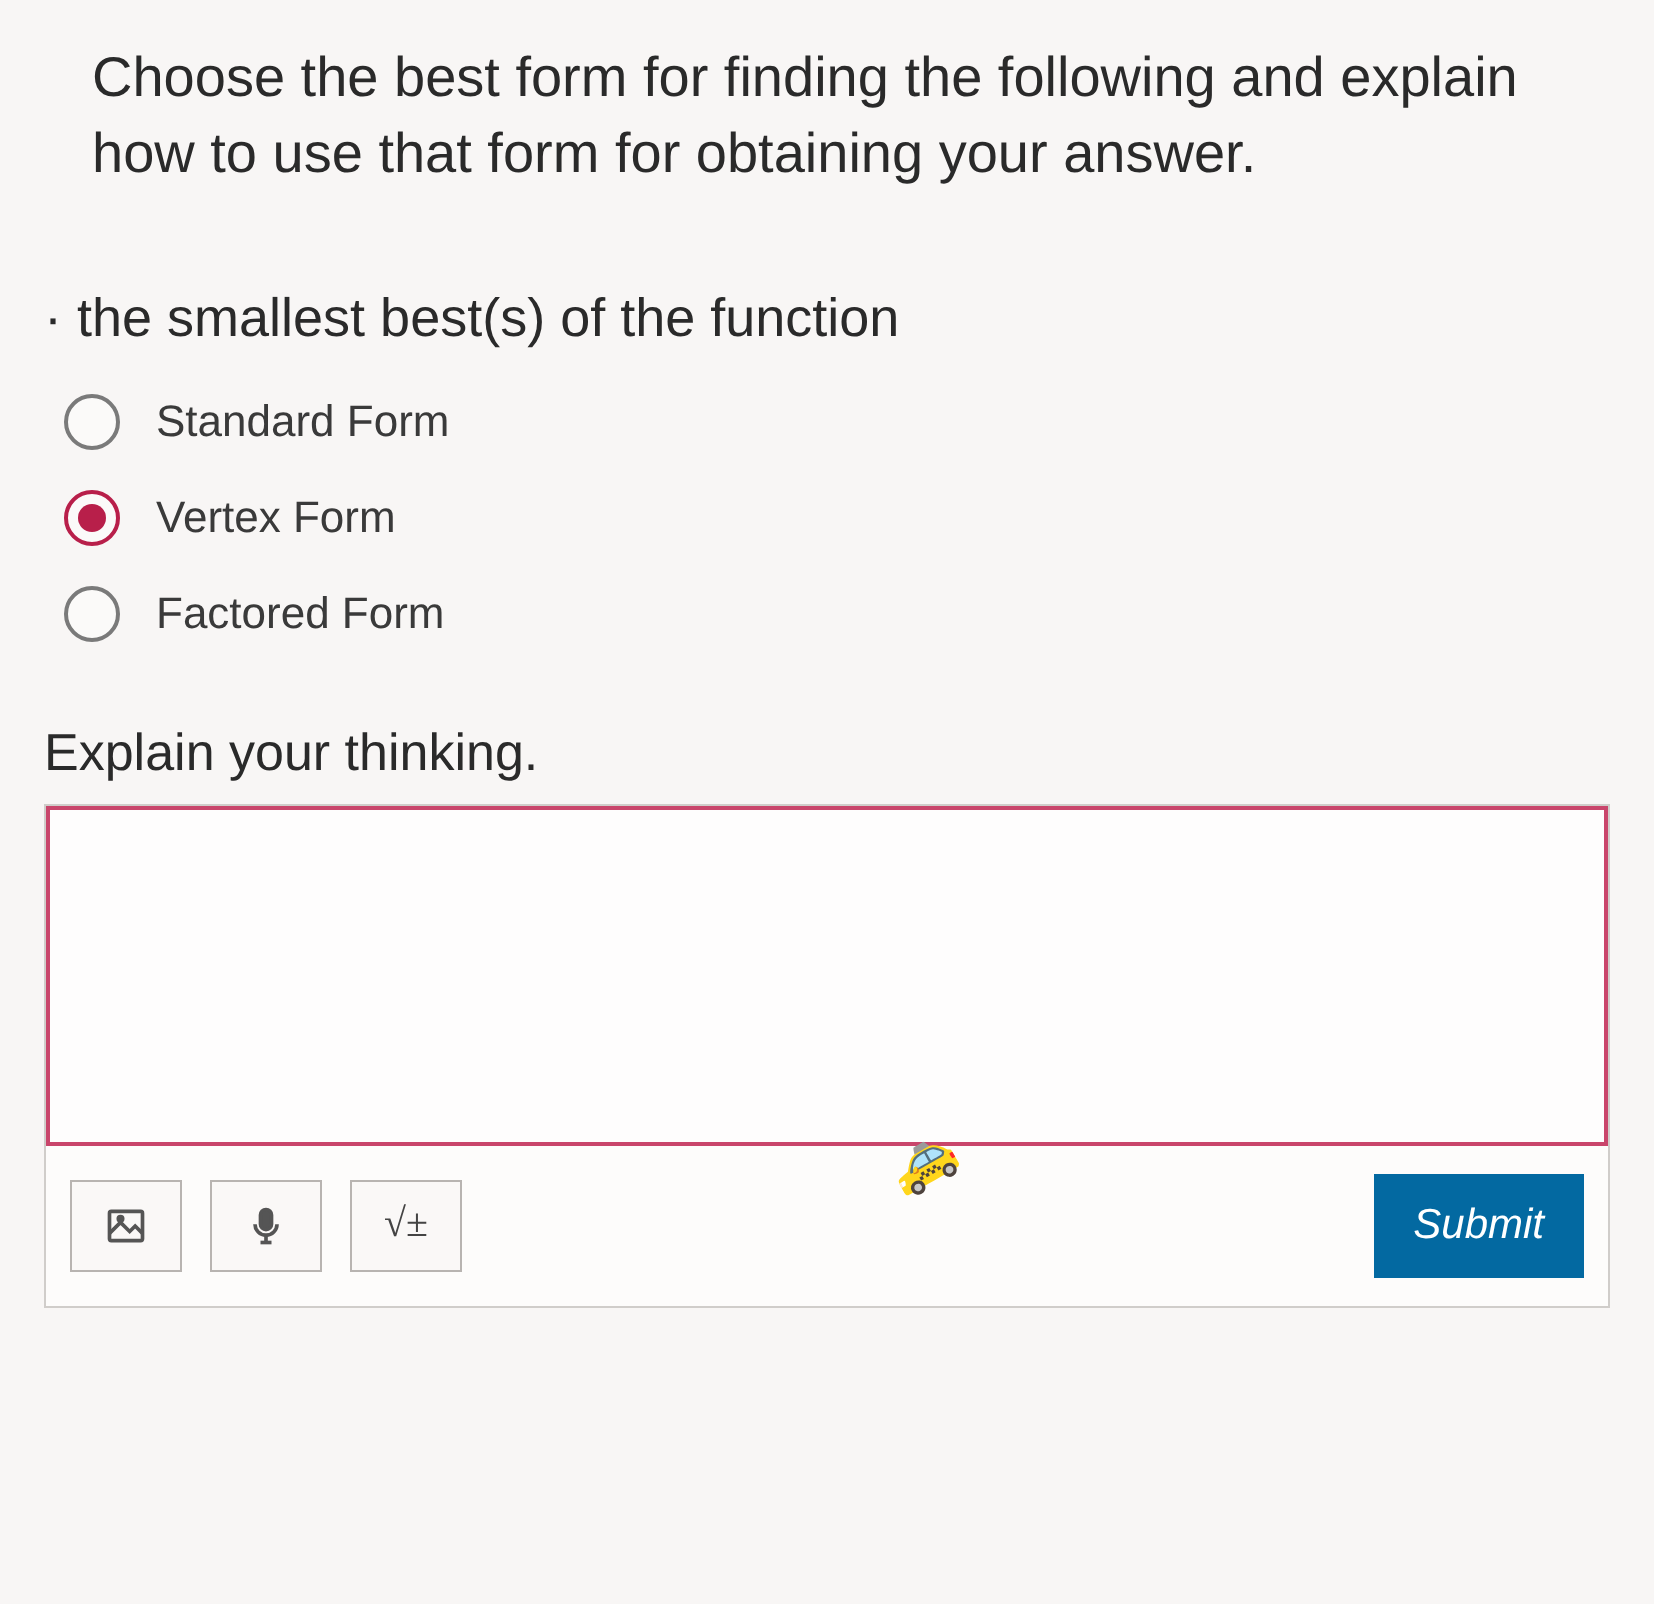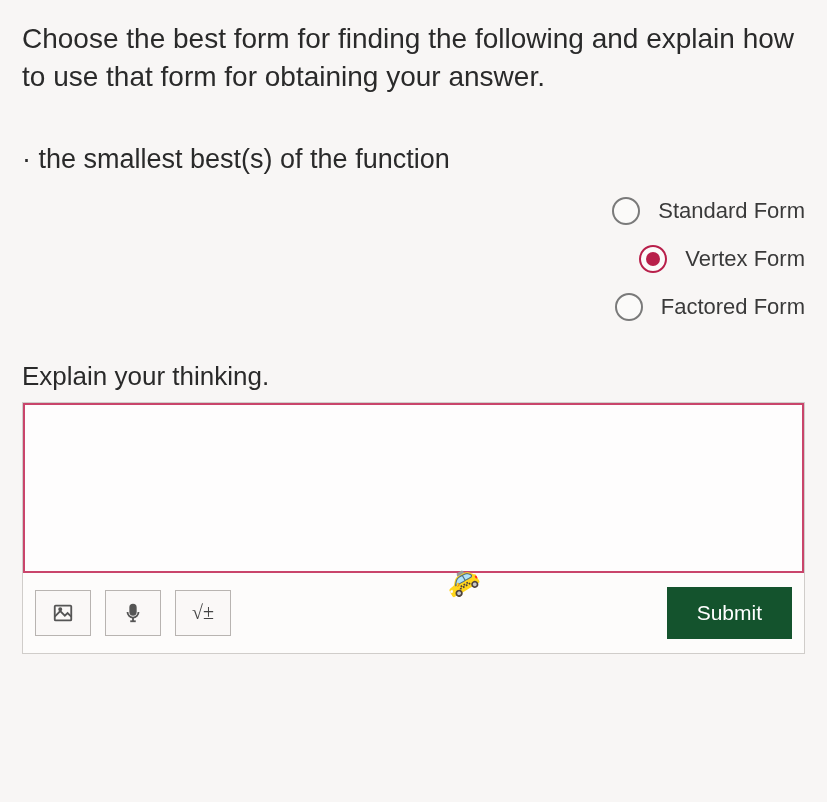--- a/index.html
+++ b/index.html
@@ -10,40 +10,40 @@
       height: 802px;
       padding: 20px 22px;
       color: #1a1a1a;
     }
     .instructions {
       font-size: 28px;
       line-height: 1.35;
       color: #2a2a2a;
       margin-bottom: 48px;
       font-weight: 400;
+      margin-left: 24px;
     }
     .subprompt {
       font-size: 27px;
       color: #2a2a2a;
       margin-bottom: 22px;
       font-weight: 400;
     }
     .subprompt::before {
       content: "· ";
     }
     .options {
       margin-left: 10px;
       margin-bottom: 40px;
     }
     .option {
       display: flex;
       align-items: center;
       margin-bottom: 20px;
       cursor: pointer;
-      justify-content: flex-end;
     }
     .radio {
       width: 28px;
       height: 28px;
       border: 2px solid #7a7a7a;
       border-radius: 50%;
       margin-right: 18px;
       flex-shrink: 0;
       position: relative;
       background: #fbfaf9;
@@ -108,27 +108,28 @@
       font-size: 20px;
     }
     .tool-btn svg { width: 22px; height: 22px; }
     .math-label {
       font-family: 'Times New Roman', serif;
       font-size: 20px;
       color: #444;
     }
     .submit-btn {
       margin-left: auto;
-      background: #14532d;
+      background: #0369a1;
       color: #fff;
       border: none;
-      padding: 14px 30px;
+      padding: 14px 20px;
       font-size: 21px;
       cursor: pointer;
       font-weight: 400;
+      font-style: italic;
     }
     .decor {
       position: absolute;
       left: 420px;
       top: -10px;
       font-size: 28px;
       transform: rotate(-30deg);
       pointer-events: none;
     }
   </style>

